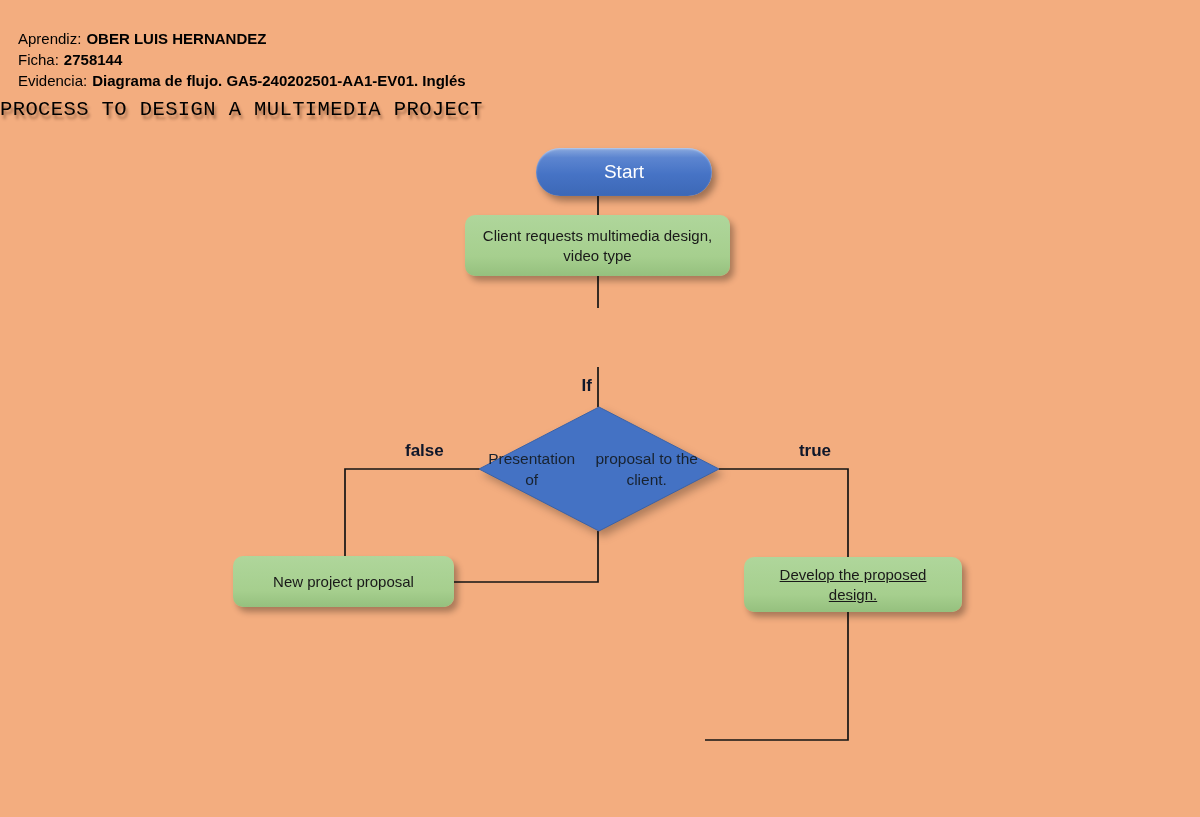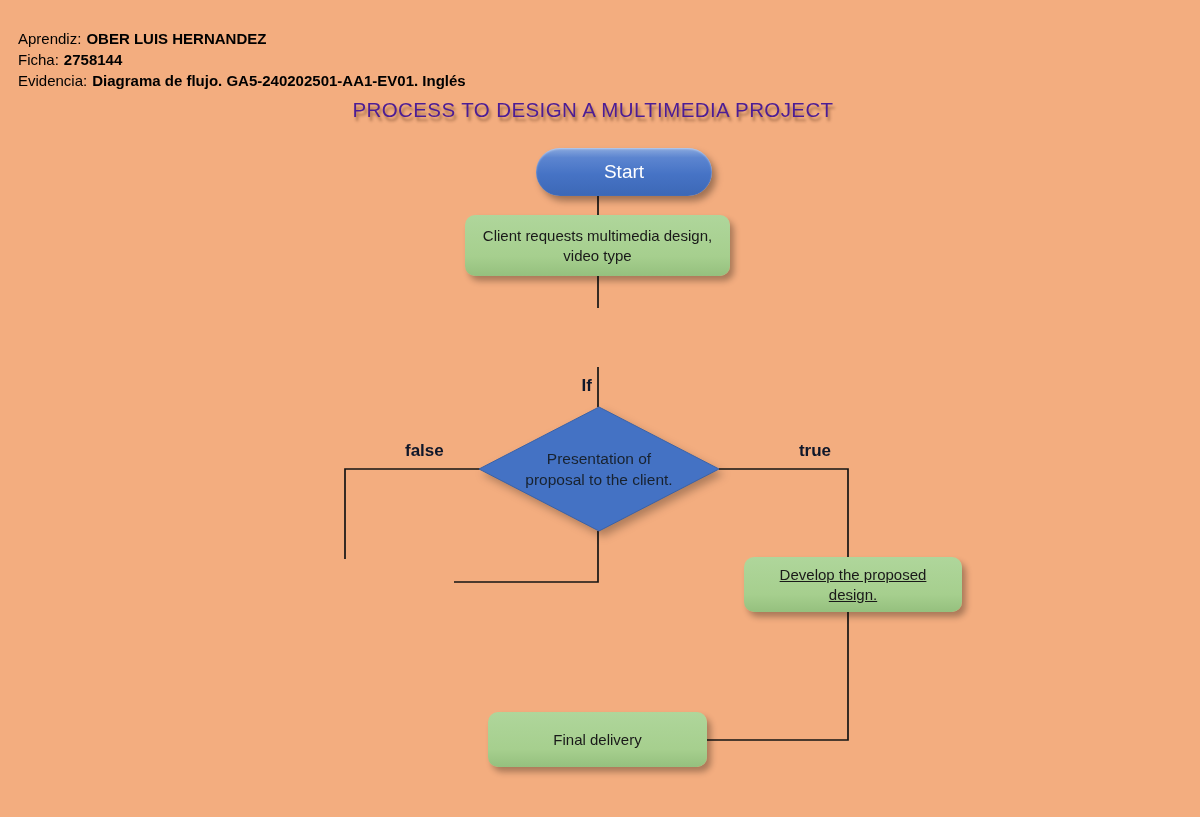--- a/index.html
+++ b/index.html
@@ -21,22 +21,23 @@
   .page{position:absolute;inset:0;}
 
   
   .header{position:absolute;left:18px;top:8px;font-size:15px;line-height:21px;color:#000000;margin-top:20px;}
   .header .lbl{font-weight:400;margin-right:5px;}
   .header .val{font-weight:700;}
 
   
   .title{
     position:absolute;left:0;top:98px;width:1186px;
-    text-align:center;font-size:20.5px;letter-spacing:0.4px;color:#4c1d95;
+    text-align:left;font-size:20.5px;letter-spacing:0.4px;color:#000000;
     text-shadow:2px 4px 3px rgba(70,35,15,0.45);
+    font-family:Liberation Mono, monospace;
   }
 
   
   svg.flow{position:absolute;left:0;top:0;z-index:1;}
   polyline.conn{fill:none;stroke:var(--connector);stroke-width:1.7;}
   polygon.diamond{
     fill:var(--flow-blue);stroke:#3a62a8;stroke-width:1;
     filter:drop-shadow(4px 5px 4px rgba(0,0,0,0.28));
   }
 
@@ -59,21 +60,21 @@
     padding:17px 12px;
   }
   .b1{left:465px;top:215px;width:265px;height:61px;}
   .b2{left:465px;top:306px;width:265px;height:62px;}
   .b3{left:233px;top:556px;width:221px;height:51px;}
   .b4{left:744px;top:557px;width:218px;height:55px;text-decoration:underline;}
   .b5{left:488px;top:712px;width:219px;height:55px;}
 
   .diamond-text{
     left:484px;top:408px;width:230px;height:122px;z-index:2;
-    font-size:15.5px;line-height:21px;color:#18222f;flex-direction:column;
+    font-size:15.5px;line-height:21px;color:#18222f;flex-direction:row;
   }
   .diamond-text span{display:block;}
 
   
   .branch-label{position:absolute;z-index:2;font-weight:700;font-size:17px;color:#0f172a;}
   .lbl-if{left:550px;top:376px;width:42px;text-align:right;}
   .lbl-false{left:405px;top:441px;width:90px;text-align:left;}
   .lbl-true{left:741px;top:441px;width:90px;text-align:right;}
 </style>
 </head>
@@ -109,22 +110,22 @@
   <div class="node start">Start</div>
 
   <div class="node gbox b1">Client requests multimedia design, video type</div>
 
 
   <div class="node diamond-text">
     <span>Presentation of</span>
     <span>proposal to the client.</span>
   </div>
 
+  <div class="node gbox b3">New project proposal</div>
 
   <div class="node gbox b4">Develop the proposed design.</div>
 
-  <div class="node gbox b5">Final delivery</div>
 
   <div class="branch-label lbl-if">If</div>
   <div class="branch-label lbl-false">false</div>
   <div class="branch-label lbl-true">true</div>
 
 </div>
 
 </body></html>

